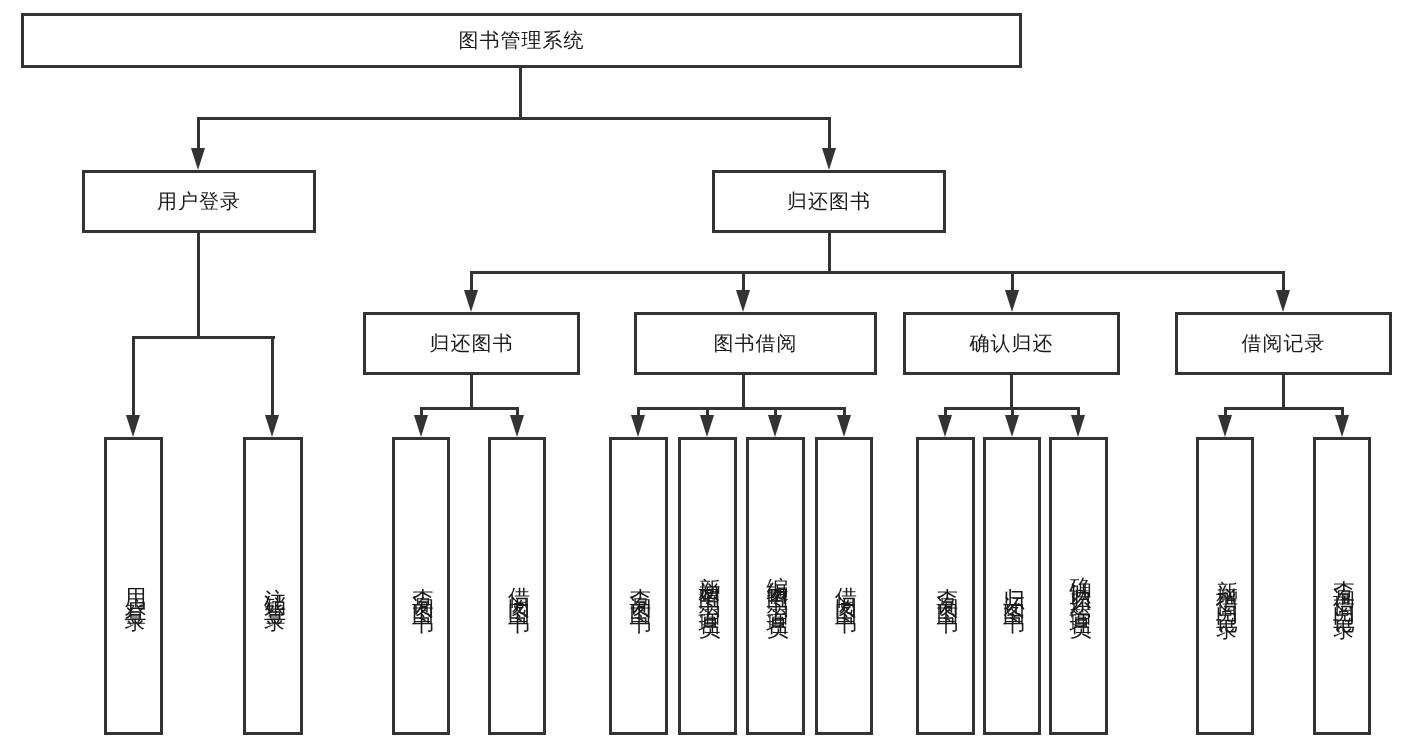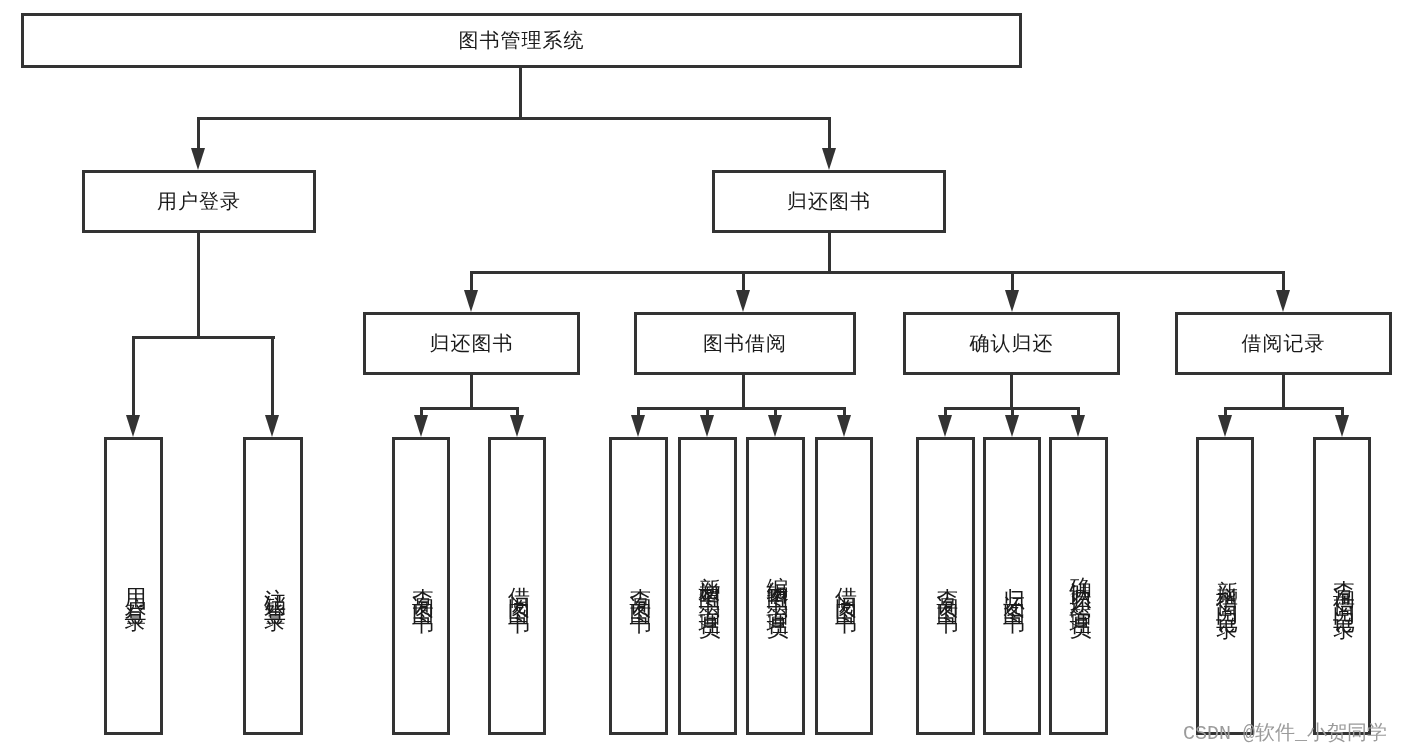--- a/index.html
+++ b/index.html
@@ -89,21 +89,21 @@
   <div class="vline" style="left:742px;top:271px;height:19px;"></div>
   <div class="arrow" style="left:736px;top:290px;"></div>
   <div class="vline" style="left:1011px;top:271px;height:19px;"></div>
   <div class="arrow" style="left:1005px;top:290px;"></div>
   <div class="vline" style="left:1282px;top:271px;height:19px;"></div>
   <div class="arrow" style="left:1276px;top:290px;"></div>
 
   <div class="box" style="left:363px;top:312px;width:217px;height:63px;">
     <span class="hlabel">归还图书</span>
   </div>
-  <div class="box" style="left:634px;top:312px;width:222px;height:63px;">
+  <div class="box" style="left:634px;top:312px;width:243px;height:63px;">
     <span class="hlabel">图书借阅</span>
   </div>
   <div class="box" style="left:903px;top:312px;width:217px;height:63px;">
     <span class="hlabel">确认归还</span>
   </div>
   <div class="box" style="left:1175px;top:312px;width:217px;height:63px;">
     <span class="hlabel">借阅记录</span>
   </div>
 
   <div class="vline" style="left:470px;top:375px;height:32px;"></div>
@@ -177,15 +177,14 @@
     <span class="vlabel" style="letter-spacing:6px;">确认归还（管理员）</span>
   </div>
 
   <div class="box leaf" style="left:1196px;top:437px;width:58px;height:298px;">
     <span class="vlabel">新增借阅记录</span>
   </div>
   <div class="box leaf" style="left:1313px;top:437px;width:58px;height:298px;">
     <span class="vlabel">查询借阅记录</span>
   </div>
 
-  <div class="watermark">CSDN @软件_小贺同学</div>
 
 </div>
 
 </body></html>

